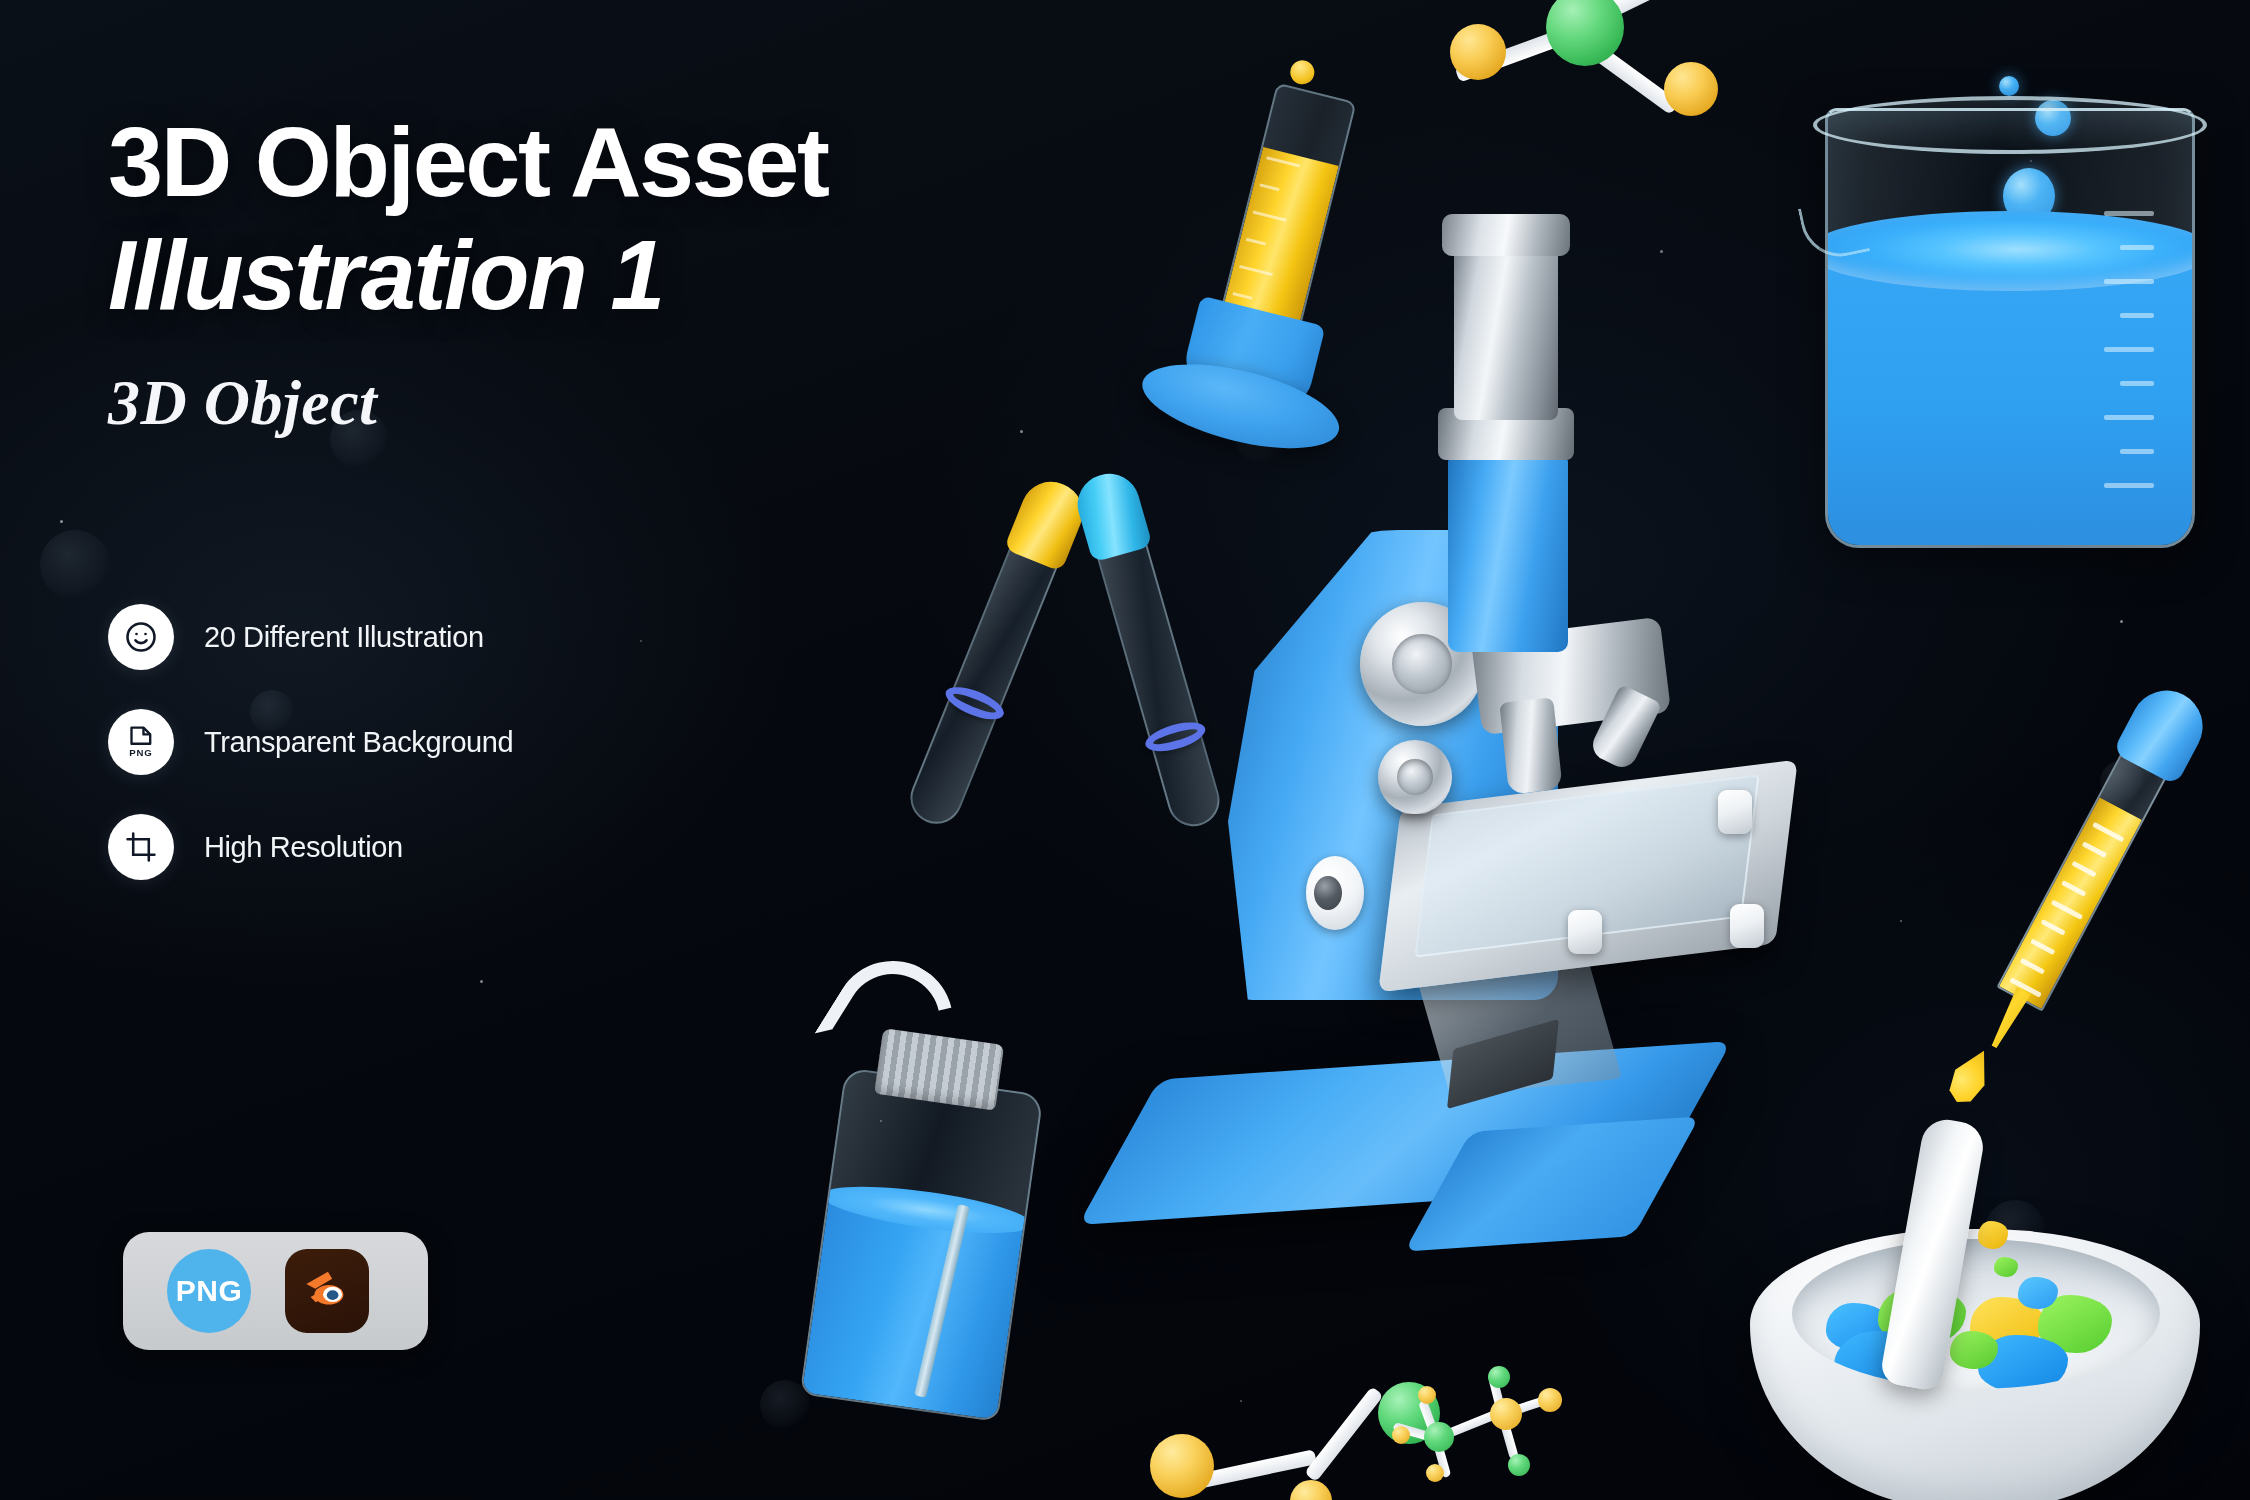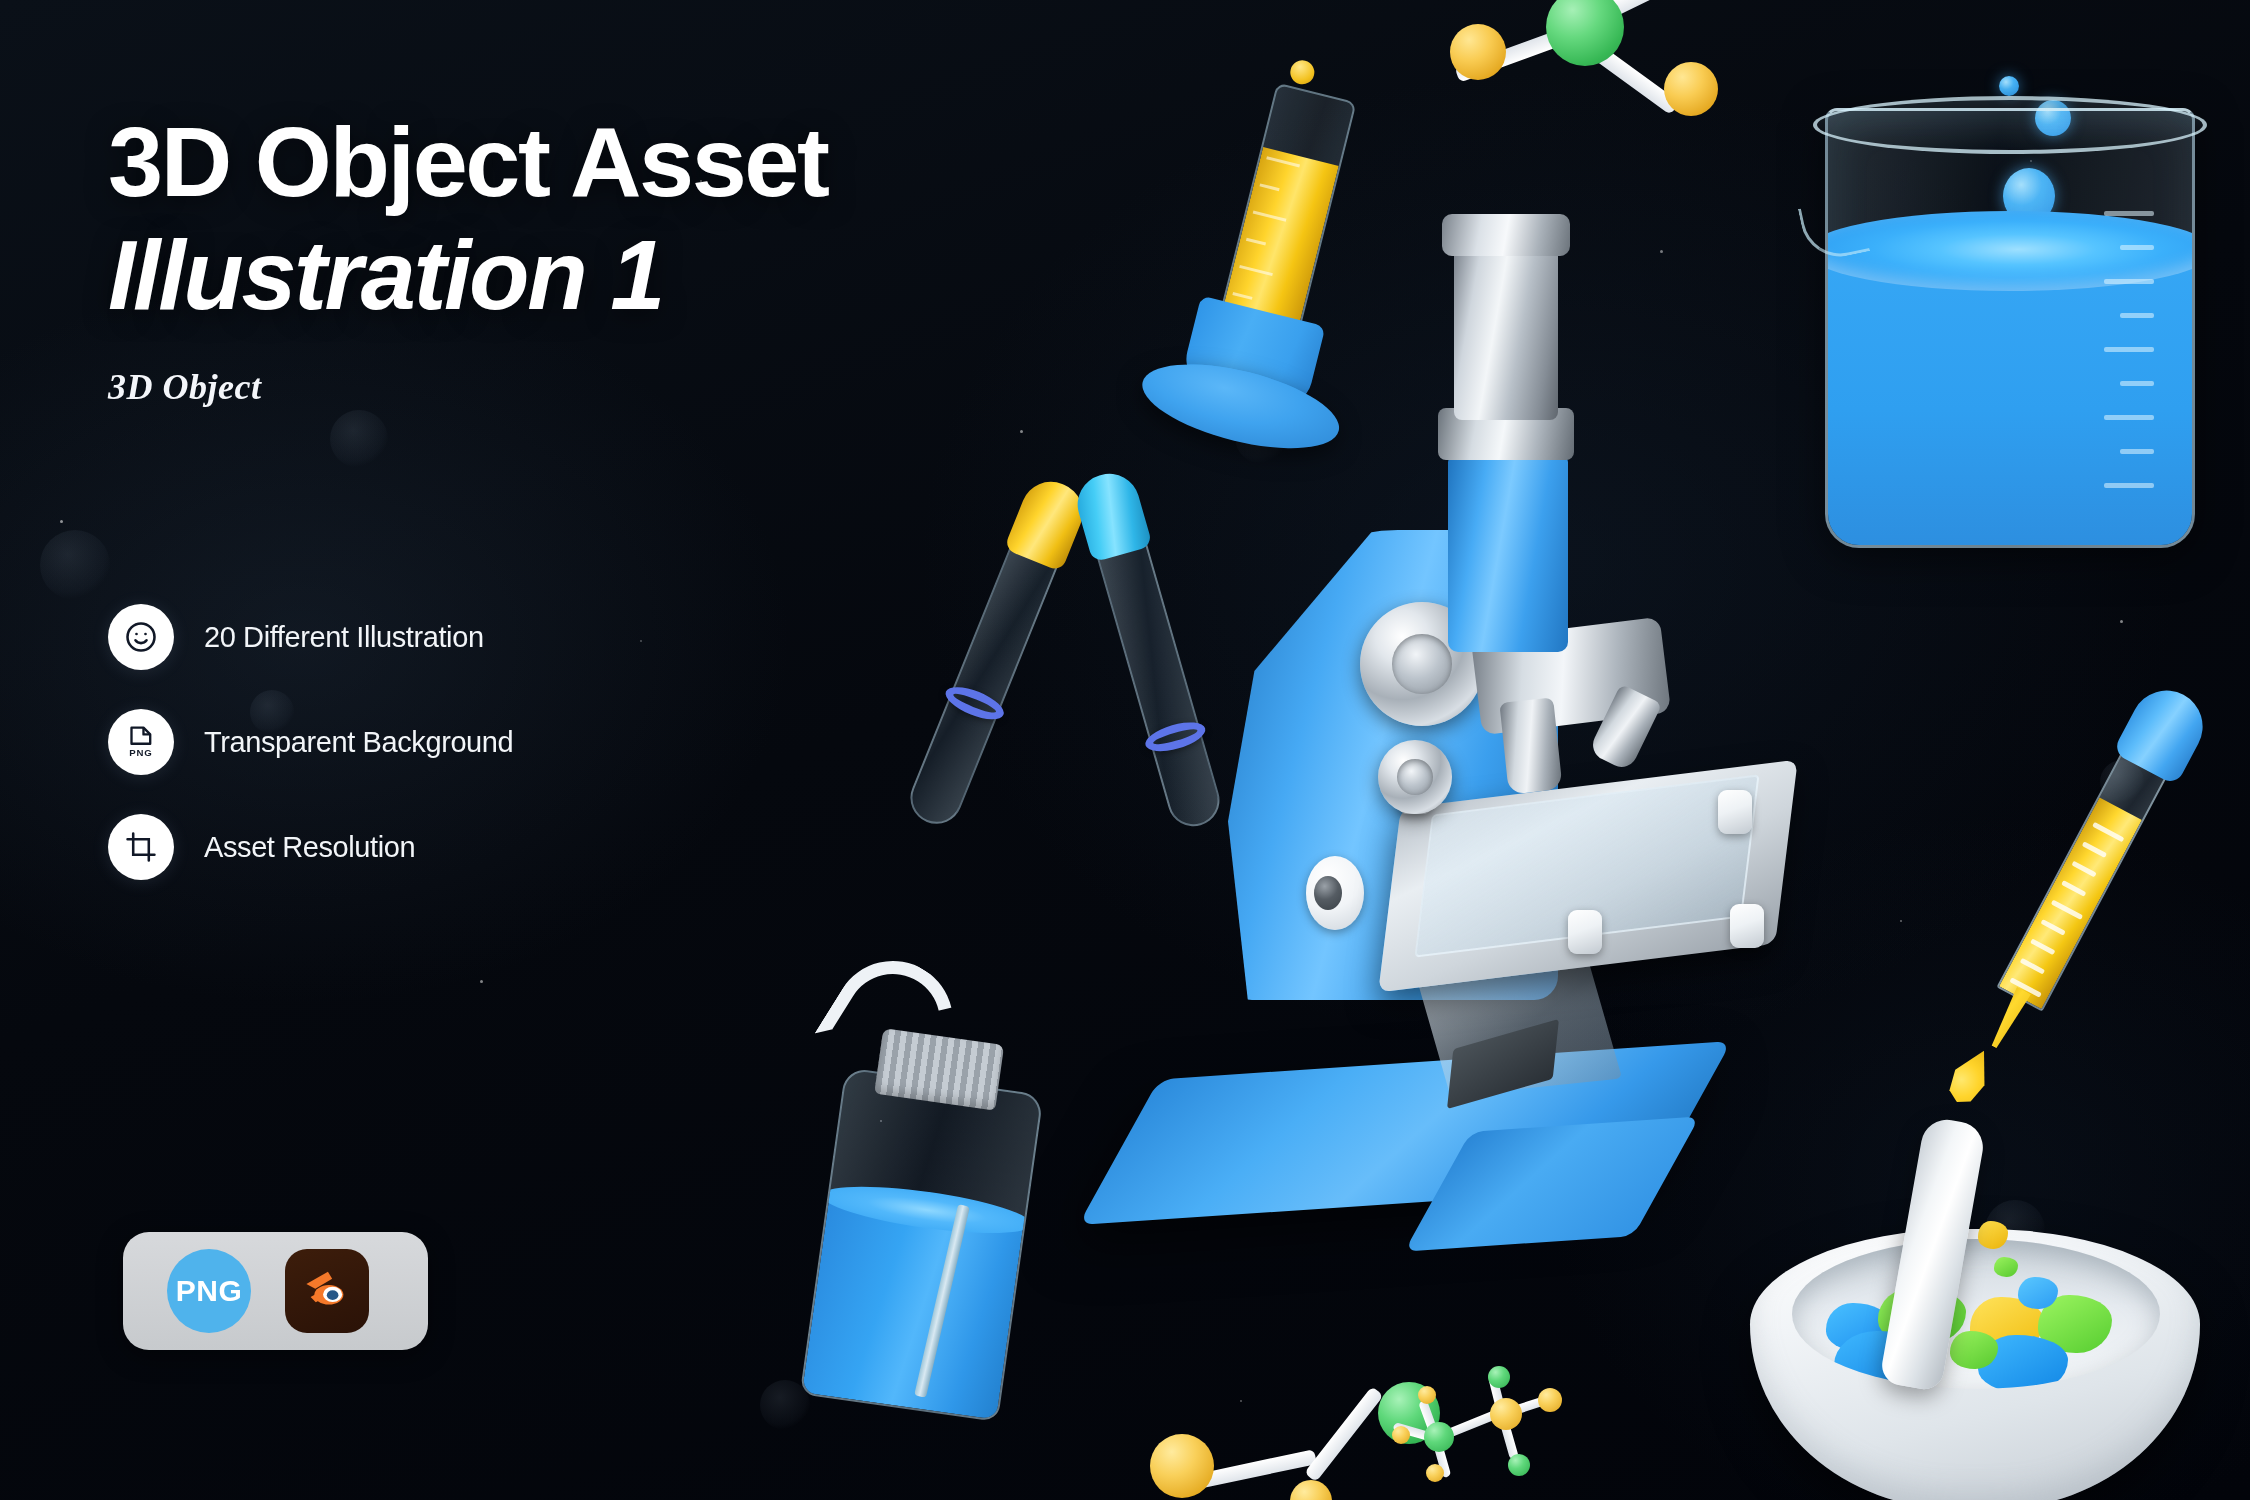--- a/index.html
+++ b/index.html
@@ -38,21 +38,21 @@
     letter-spacing: -2.4px;
     color: #ffffff;
     text-shadow: 0 4px 26px rgba(0,0,0,0.55);
   }
   .title .l2 { display:block;font-style:italic; }
   .subtitle {
     margin-top: 34px;
     font-family: "Liberation Serif", serif;
     font-style: italic;
     font-weight: 700;
-    font-size: 36px;
+    font-size: 64px;
     letter-spacing: 0.5px;
     color: #f4f6fa;
   }
 
   
   .features { position:absolute; left:108px; top:600px; z-index:40; }
   .feature { display:flex; align-items:center; height:74px; margin-bottom:31px; }
   .f-badge {
     width:66px; height:66px; border-radius:50%;
     background:#ffffff; flex:0 0 66px;
@@ -428,21 +428,21 @@
       <div class="f-label">Transparent Background</div>
     </div>
 
     <div class="feature">
       <div class="f-badge">
         <svg width="34" height="34" viewBox="0 0 24 24" fill="none" stroke="#111827" stroke-width="1.8" stroke-linecap="round">
           <path d="M6.5 2.5v15h15"></path>
           <path d="M2.5 6.5h15v15"></path>
         </svg>
       </div>
-      <div class="f-label">Asset Resolution</div>
+      <div class="f-label">High Resolution</div>
     </div>
 
   </div>
 
   <div class="formats">
     <div class="png-chip">
       <span>PNG</span>
     </div>
     <div class="blender-chip">
       <svg width="60" height="60" viewBox="0 0 64 64">

